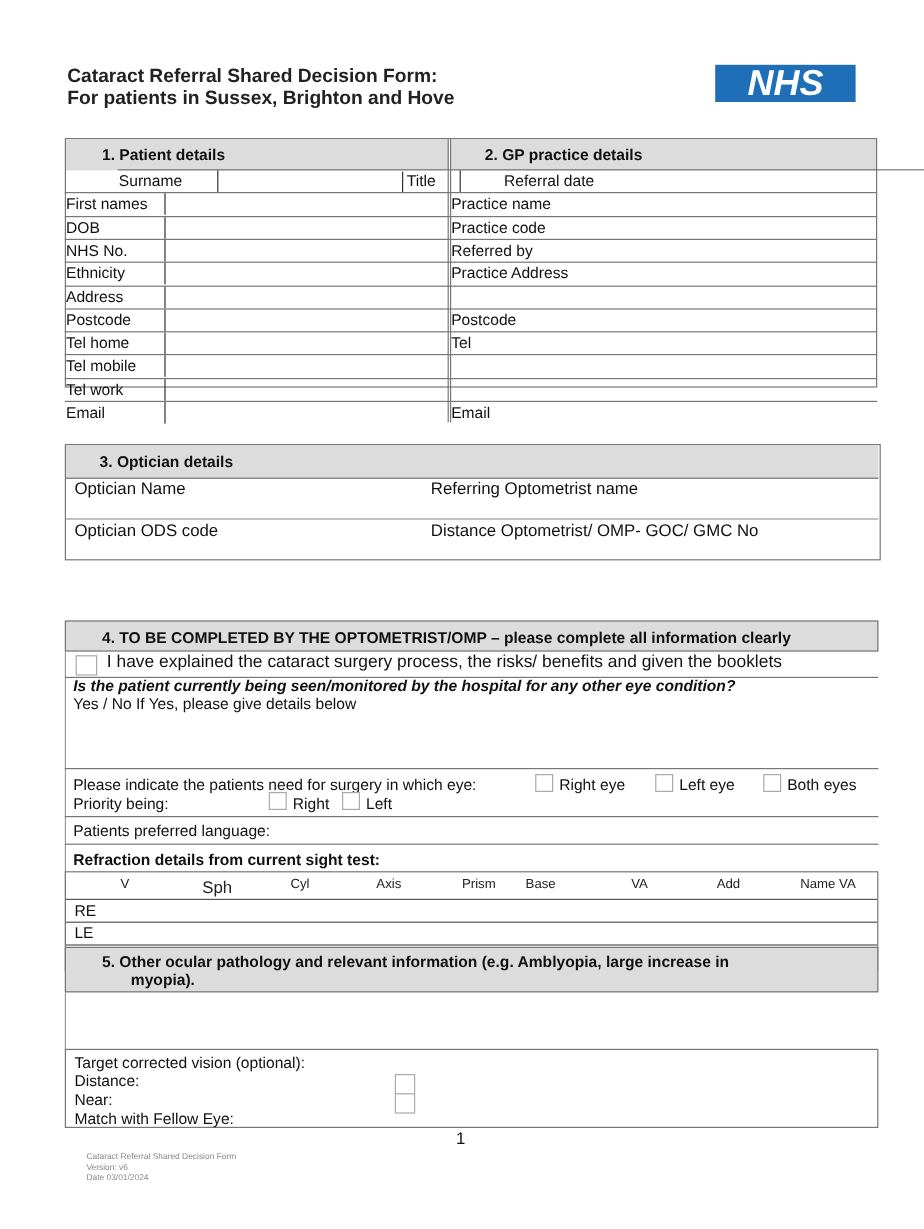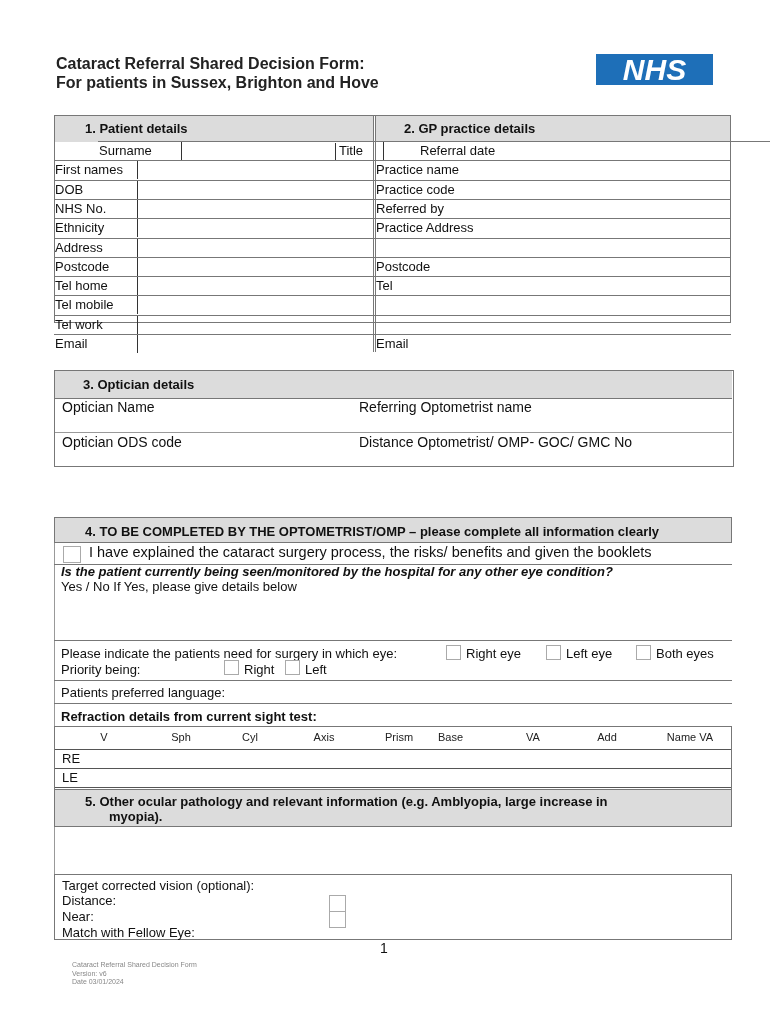--- a/index.html
+++ b/index.html
@@ -146,21 +146,21 @@
   <span class="txt" style="left:251px; top:145px;">Left</span>
 
   <div class="hline" style="left:0; top:163px; width:678px; border-top:1.5px solid #777;"></div>
   <span class="txt" style="left:7px; top:168px;">Patients preferred language:</span>
   <div class="hline" style="left:0; top:186px; width:678px; border-top:1.5px solid #777;"></div>
   <span class="txt bold" style="left:7px; top:192px;">Refraction details from current sight test:</span>
 
   <div class="abs" style="left:0; top:209px; width:678px; height:83px; border:1.5px solid #777; box-sizing:border-box;">
     <div id="ref-cols" class="abs" style="left:0; top:4px; width:676px; height:16px; font-size:11px;">
         <span class="abs" style="left: 19px; width: 60px; text-align: center; top: 0px; font-size: 11px; color: rgb(34, 34, 34);">V</span>
-        <span class="abs" style="left: 96px; width: 60px; text-align: center; top: 0px; font-size: 11px; color: rgb(34, 34, 34);">Sph</span>
+        <span class="abs" style="left: 96px; width: 60px; text-align: center; top: 0px; font-size: 14px; color: rgb(34, 34, 34);">Sph</span>
         <span class="abs" style="left: 165px; width: 60px; text-align: center; top: 0px; font-size: 11px; color: rgb(34, 34, 34);">Cyl</span>
         <span class="abs" style="left: 239px; width: 60px; text-align: center; top: 0px; font-size: 11px; color: rgb(34, 34, 34);">Axis</span>
         <span class="abs" style="left: 314px; width: 60px; text-align: center; top: 0px; font-size: 11px; color: rgb(34, 34, 34);">Prism</span>
         <span class="abs" style="left: 383px; width: 60px; text-align: left; top: 0px; font-size: 11px; color: rgb(34, 34, 34);">Base</span>
         <span class="abs" style="left: 448px; width: 60px; text-align: center; top: 0px; font-size: 11px; color: rgb(34, 34, 34);">VA</span>
         <span class="abs" style="left: 522px; width: 60px; text-align: center; top: 0px; font-size: 11px; color: rgb(34, 34, 34);">Add</span>
         <span class="abs" style="left: 605px; width: 60px; text-align: center; top: 0px; font-size: 11px; color: rgb(34, 34, 34);">Name VA</span>
       </div>
     <div class="hline" style="left:0; top:22px; width:676px; border-top:1px solid #555;"></div>
     <span class="txt" style="left:7px; top:24px;">RE</span>

